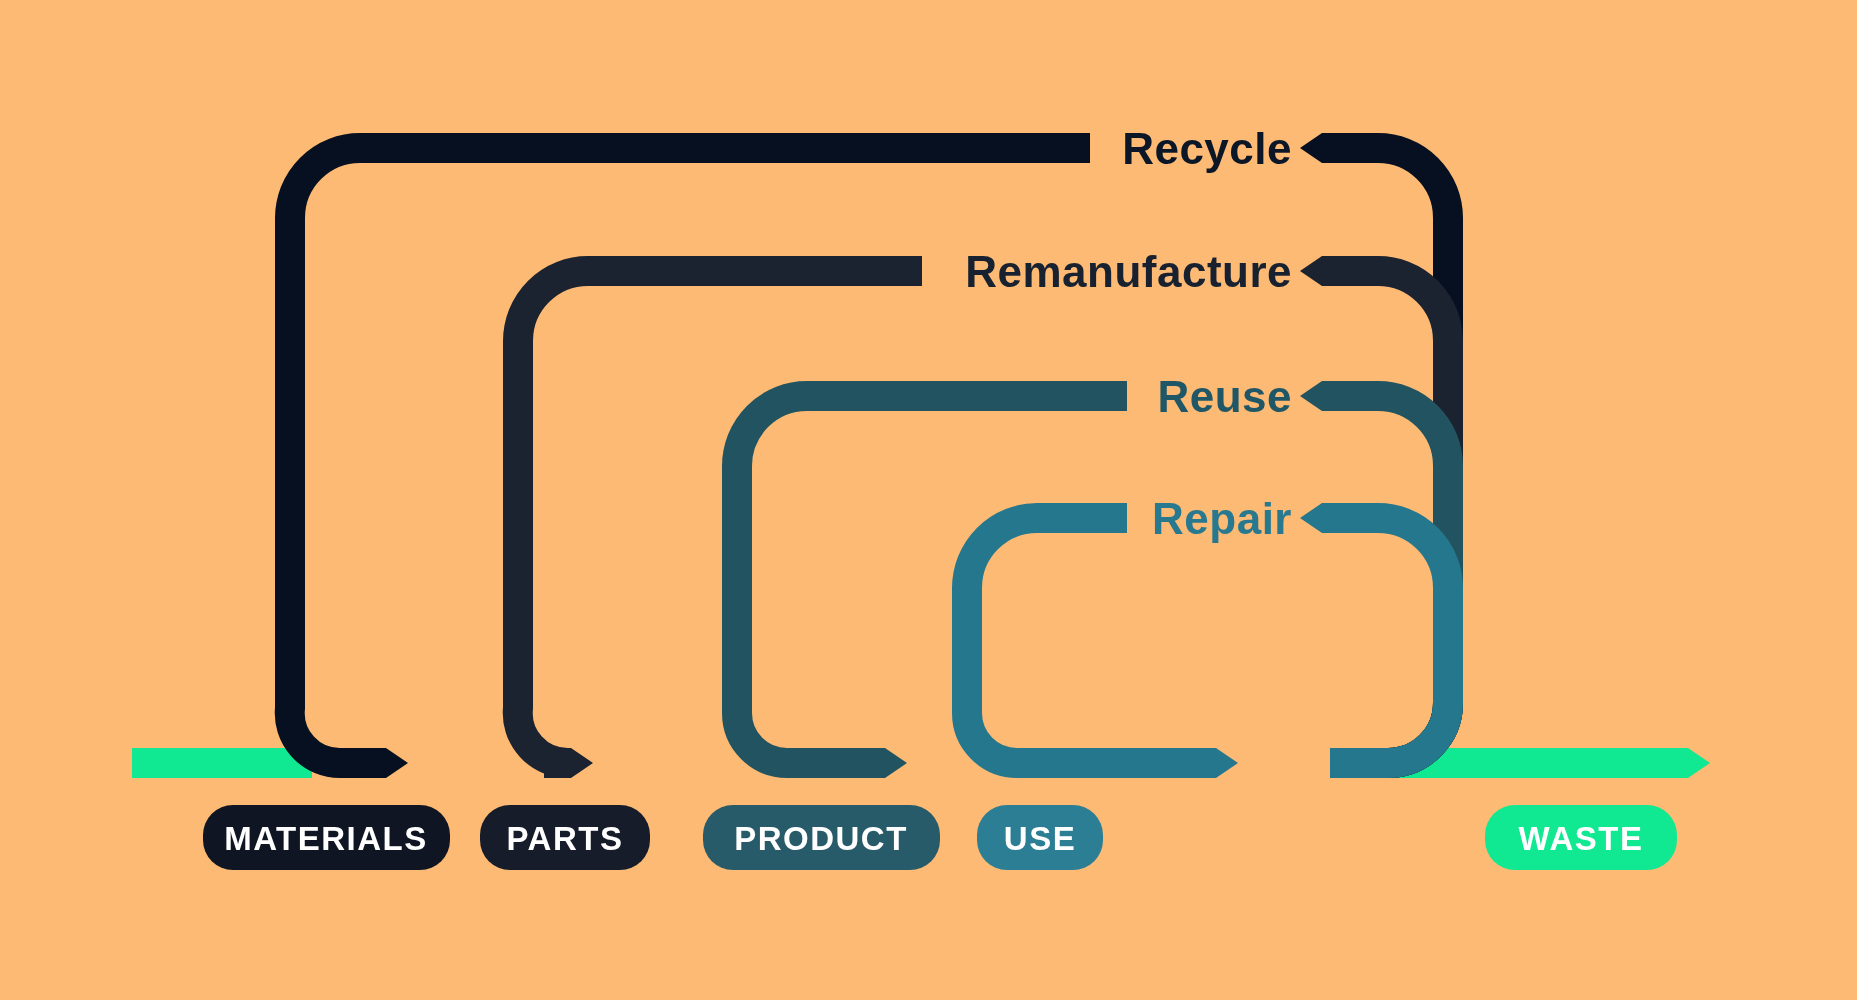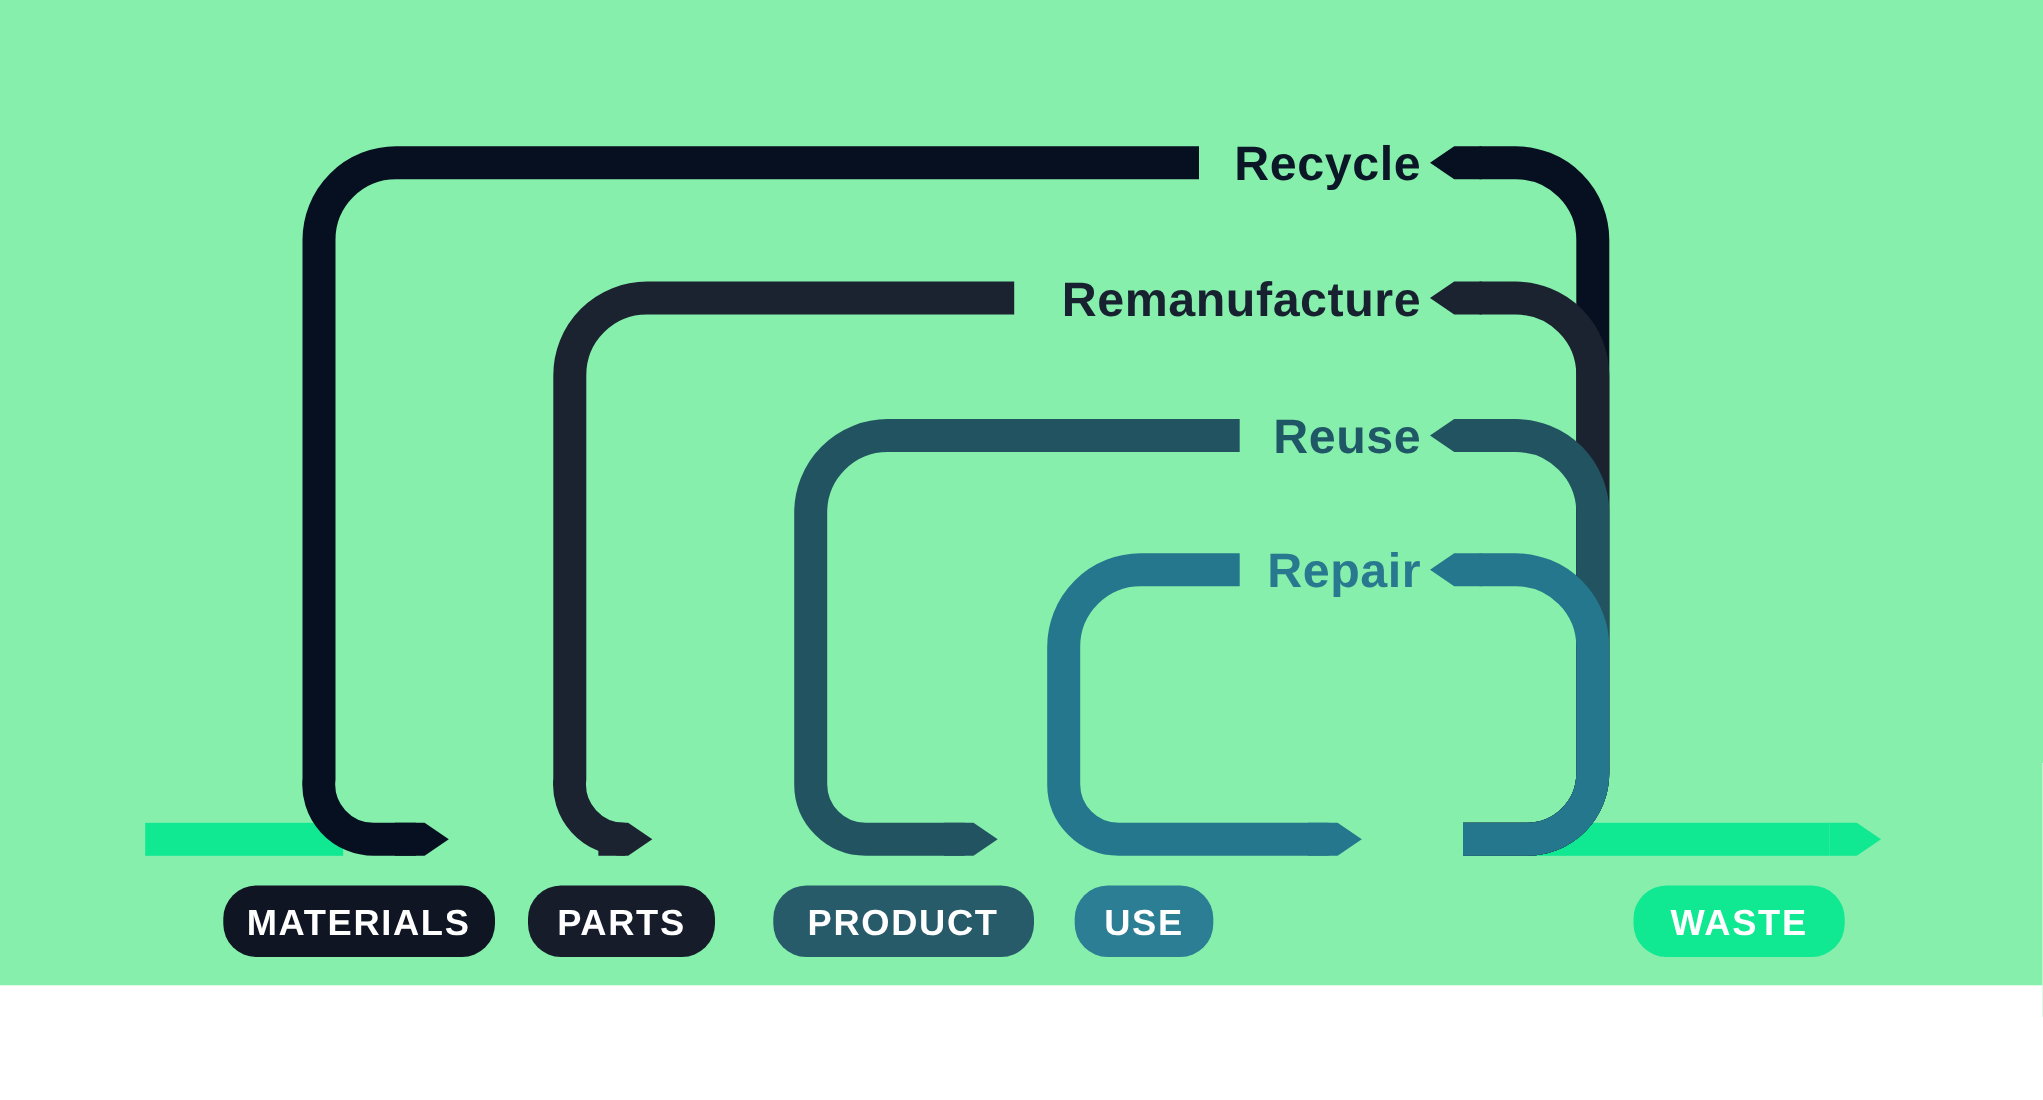--- a/index.html
+++ b/index.html
@@ -1,16 +1,16 @@
 <!DOCTYPE html>
 <html><head>
 <meta charset="utf-8">
 <style>
   html,body{margin:0;padding:0;background:#ffffff;}
-  .canvas{position:relative;width:1857px;height:896px;background:#86efac;overflow:hidden;}
+  .canvas{position:relative;width:1857px;height:1000px;background:#fdba74;overflow:hidden;}
   svg{display:block;}
   text{font-family:"Liberation Sans","DejaVu Sans",sans-serif;}
   .loop-label{font-size:44px;font-weight:bold;letter-spacing:0.5px;}
   .station-label{font-size:33px;font-weight:bold;letter-spacing:1.5px;}
   path.loop{fill:none;stroke-width:30;stroke-linecap:butt;}
 </style>
 </head>
 <body>
 
 <div class="canvas">

